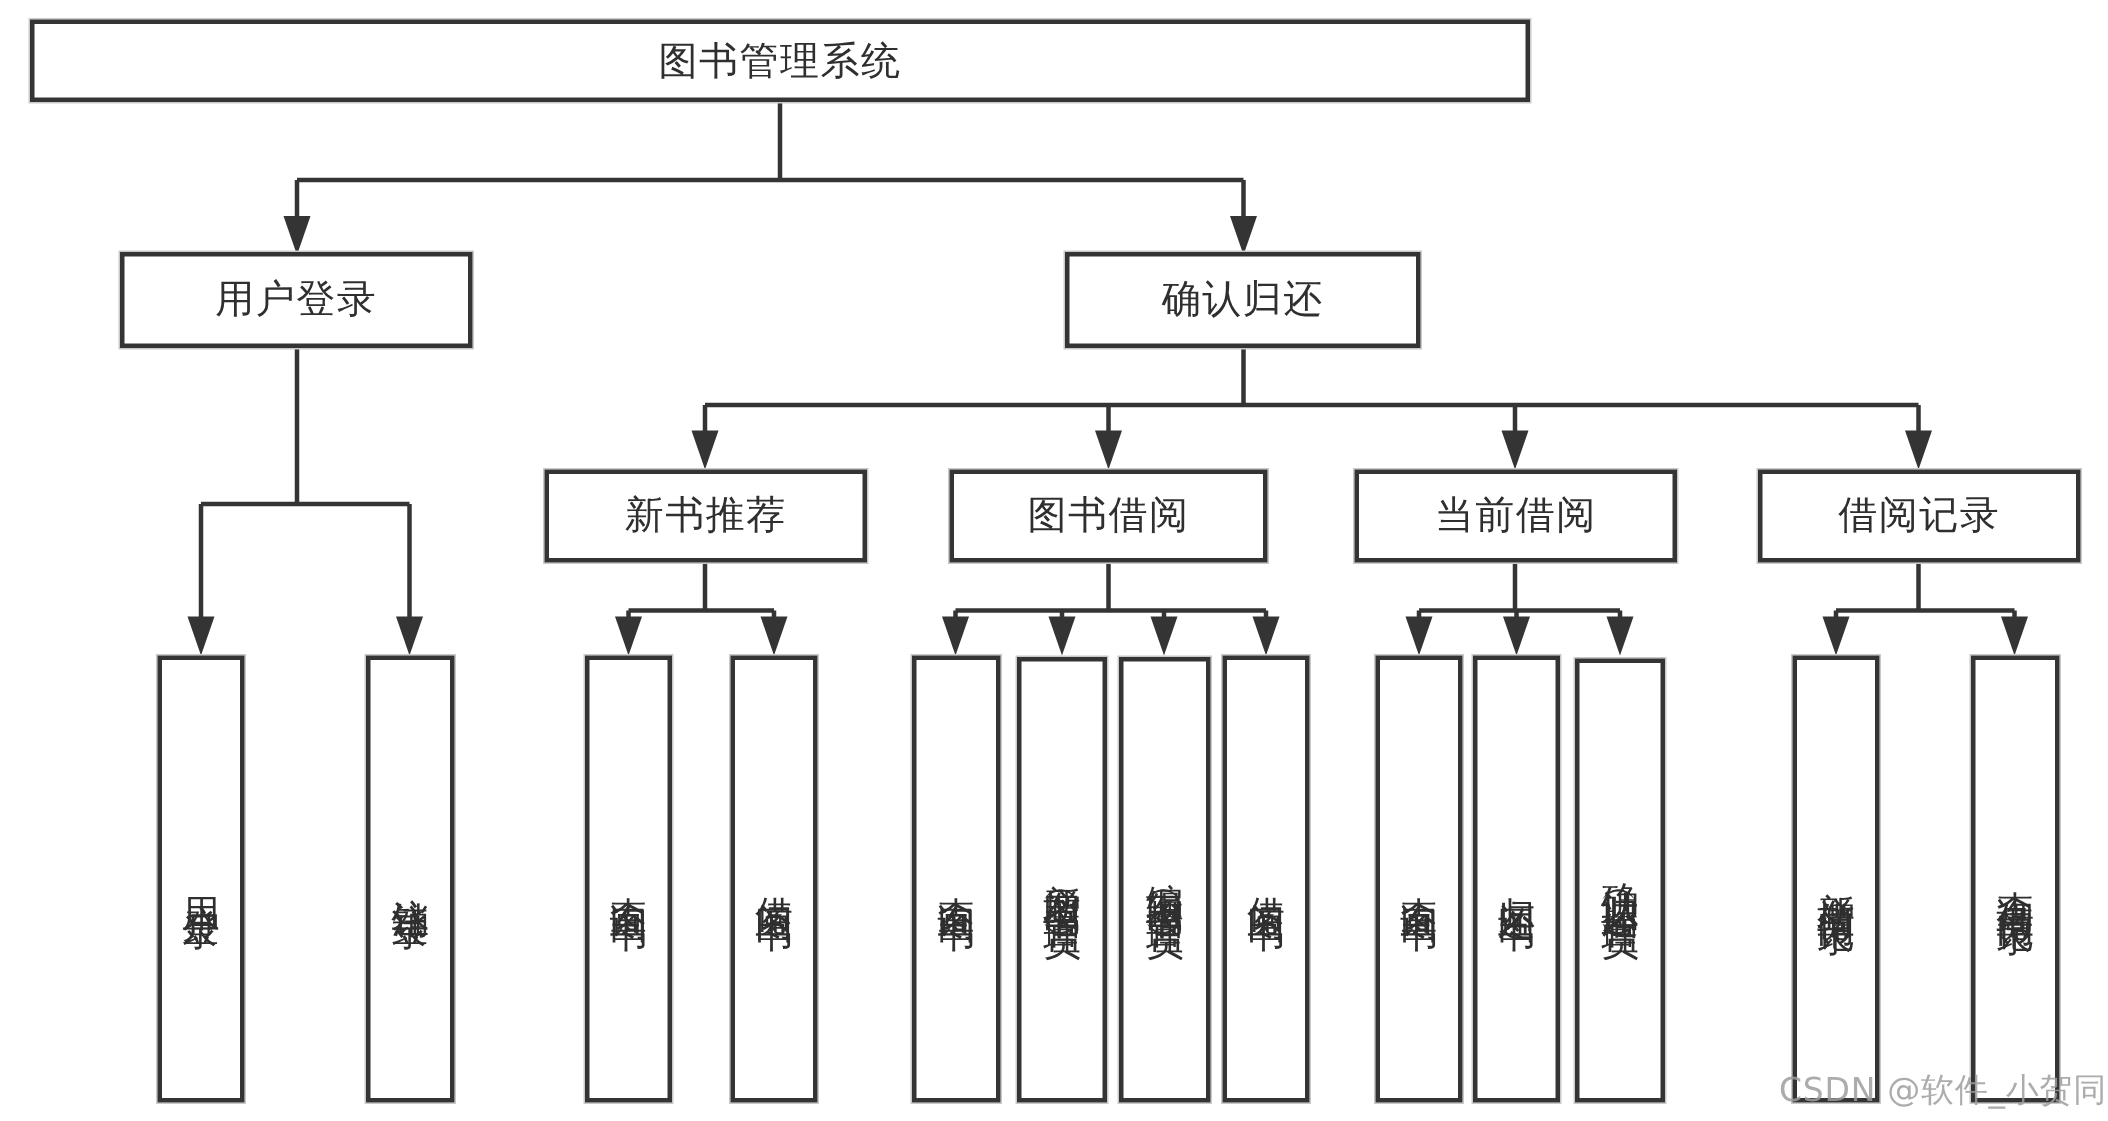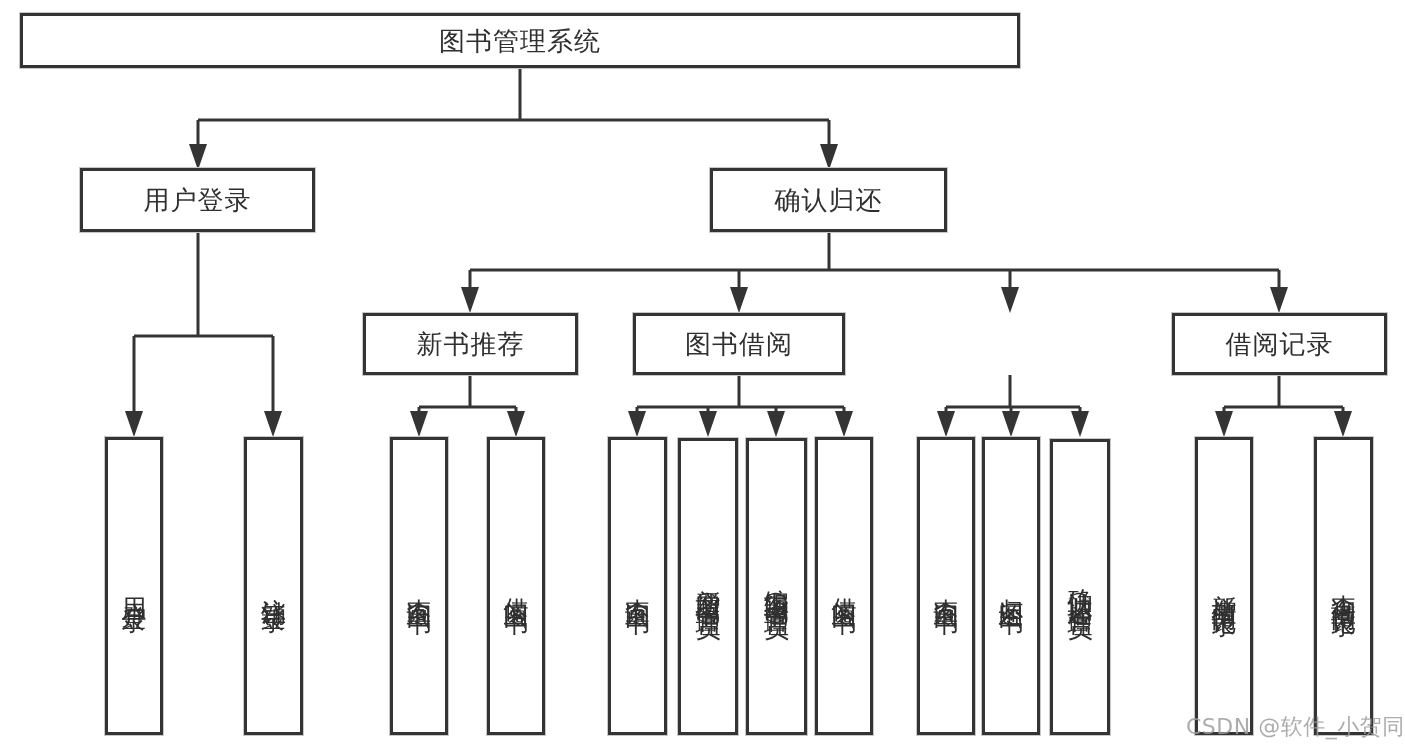--- a/index.html
+++ b/index.html
@@ -102,20 +102,21 @@
     </g>
   </svg>
 
   <div class="node h-node" style="left:20px; top:13px; width:1000px; height:55px;">图书管理系统</div>
 
   <div class="node h-node" style="left:80px; top:168px; width:235px; height:64px;">用户登录</div>
   <div class="node h-node" style="left:710px; top:168px; width:237px; height:64px;">确认归还</div>
 
   <div class="node h-node" style="left:363px; top:313px; width:215px; height:62px;">新书推荐</div>
   <div class="node h-node" style="left:633px; top:313px; width:212px; height:62px;text-align:center;">图书借阅</div>
+  <div class="node h-node" style="left:903px; top:313px; width:215px; height:62px;">当前借阅</div>
   <div class="node h-node" style="left:1172px; top:313px; width:215px; height:62px;">借阅记录</div>
 
   <div class="node v-node" style="left:105px; top:437px; width:58px; height:298px;">用户登录</div>
   <div class="node v-node" style="left:244px; top:437px; width:59px; height:298px;">注销登录</div>
 
   <div class="node v-node" style="left:390px; top:437px; width:58px; height:298px;">查询图书</div>
   <div class="node v-node" style="left:487px; top:437px; width:58px; height:298px;">借阅图书</div>
 
   <div class="node v-node" style="left:608px; top:437px; width:59px; height:298px;">查询图书</div>
   <div class="node v-node" style="left:678px; top:438px; width:60px; height:297px;">新增图书（管理员）</div>

